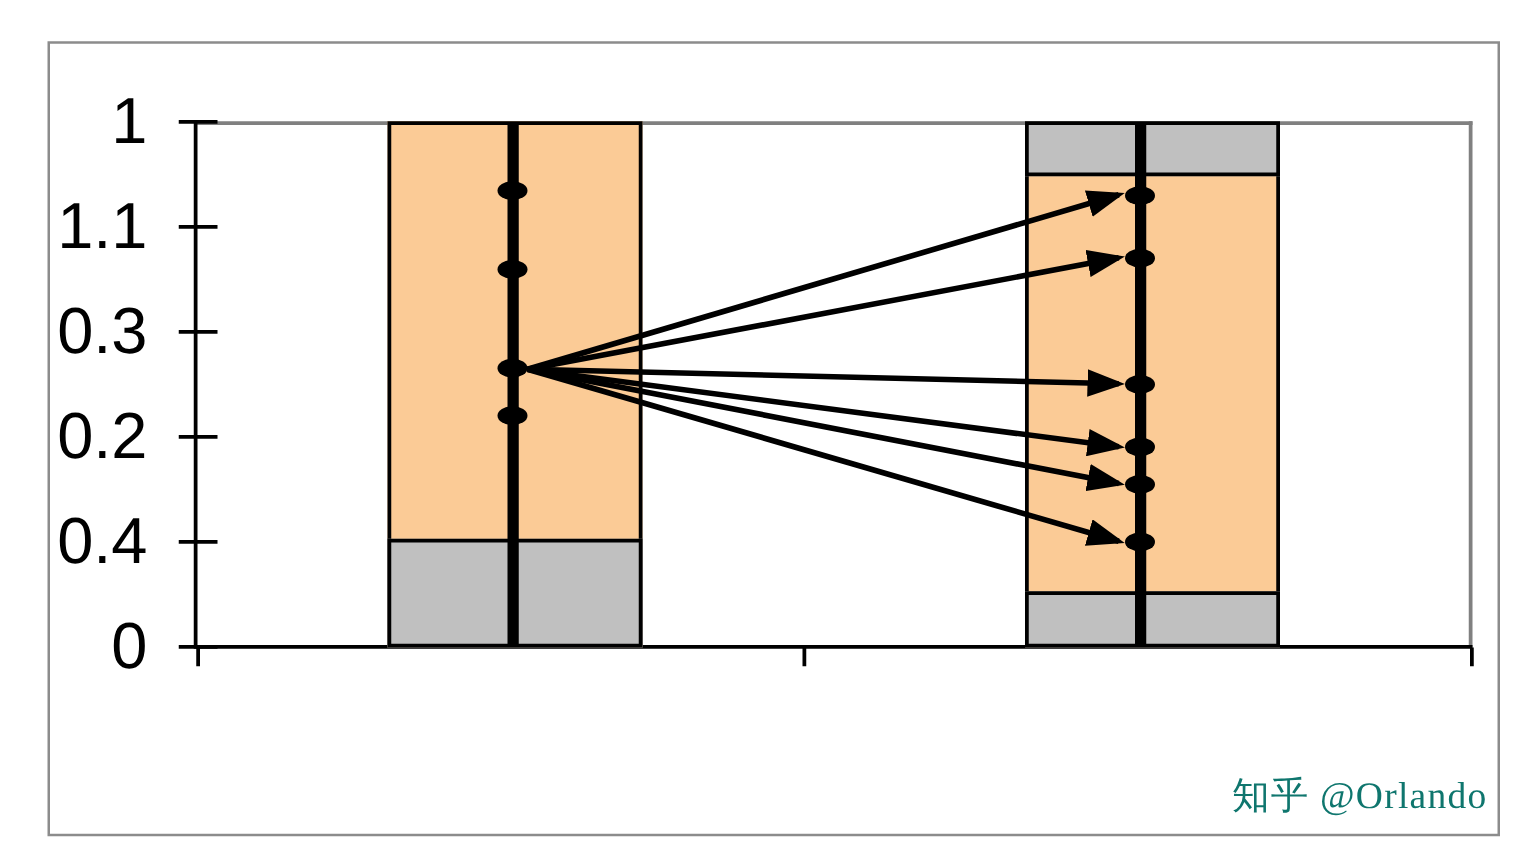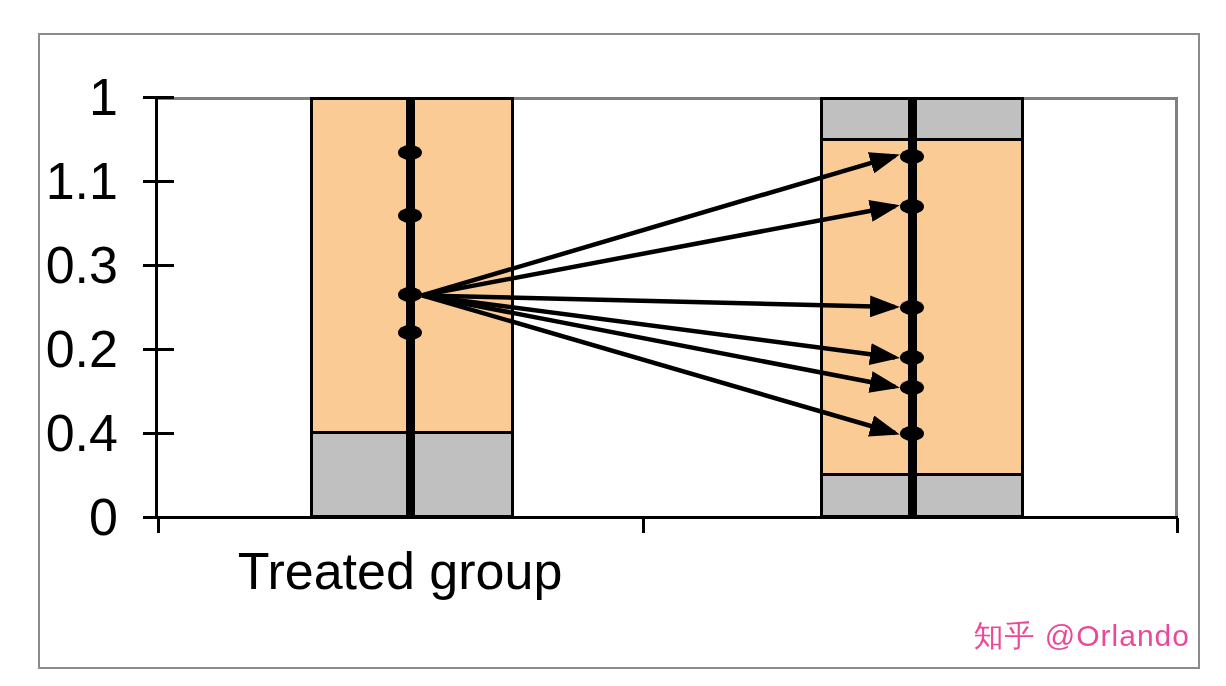--- a/index.html
+++ b/index.html
@@ -20,23 +20,22 @@
   svg.arrows { position:absolute; left:0; top:0; pointer-events:none; }
 </style>
 </head>
 <body>
 
 <div class="frame" id="frame">
   <div class="plot"></div>
   <div class="yaxis"></div>
   <div class="xaxis"></div>
 
-  <div class="xlabel" style="left:100px">Treated group</div>
 
-  <div class="wm" id="wm" style="color: #ec4899;">知乎 @Orlando</div>
+  <div class="wm" id="wm" style="color: #0f766e; font-family: Liberation Serif, serif;">知乎 @Orlando</div>
 <div style="position: absolute; left: 103px; top: 481px; width: 31px; height: 3px; background: rgb(0, 0, 0);"></div>
     <div style="position: absolute; left: 0px; top: 454px; width: 78px;" class="ylab">0</div>
     <div style="position: absolute; left: 103px; top: 397px; width: 31px; height: 3px; background: rgb(0, 0, 0);"></div>
     <div style="position: absolute; left: 0px; top: 370px; width: 78px;" class="ylab">0.4</div>
     <div style="position: absolute; left: 103px; top: 313px; width: 31px; height: 3px; background: rgb(0, 0, 0);"></div>
     <div style="position: absolute; left: 0px; top: 286px; width: 78px;" class="ylab">0.2</div>
     <div style="position: absolute; left: 103px; top: 229px; width: 31px; height: 3px; background: rgb(0, 0, 0);"></div>
     <div style="position: absolute; left: 0px; top: 202px; width: 78px;" class="ylab">0.3</div>
     <div style="position: absolute; left: 103px; top: 145px; width: 31px; height: 3px; background: rgb(0, 0, 0);"></div>
     <div style="position: absolute; left: 0px; top: 118px; width: 78px;" class="ylab">1.1</div>

